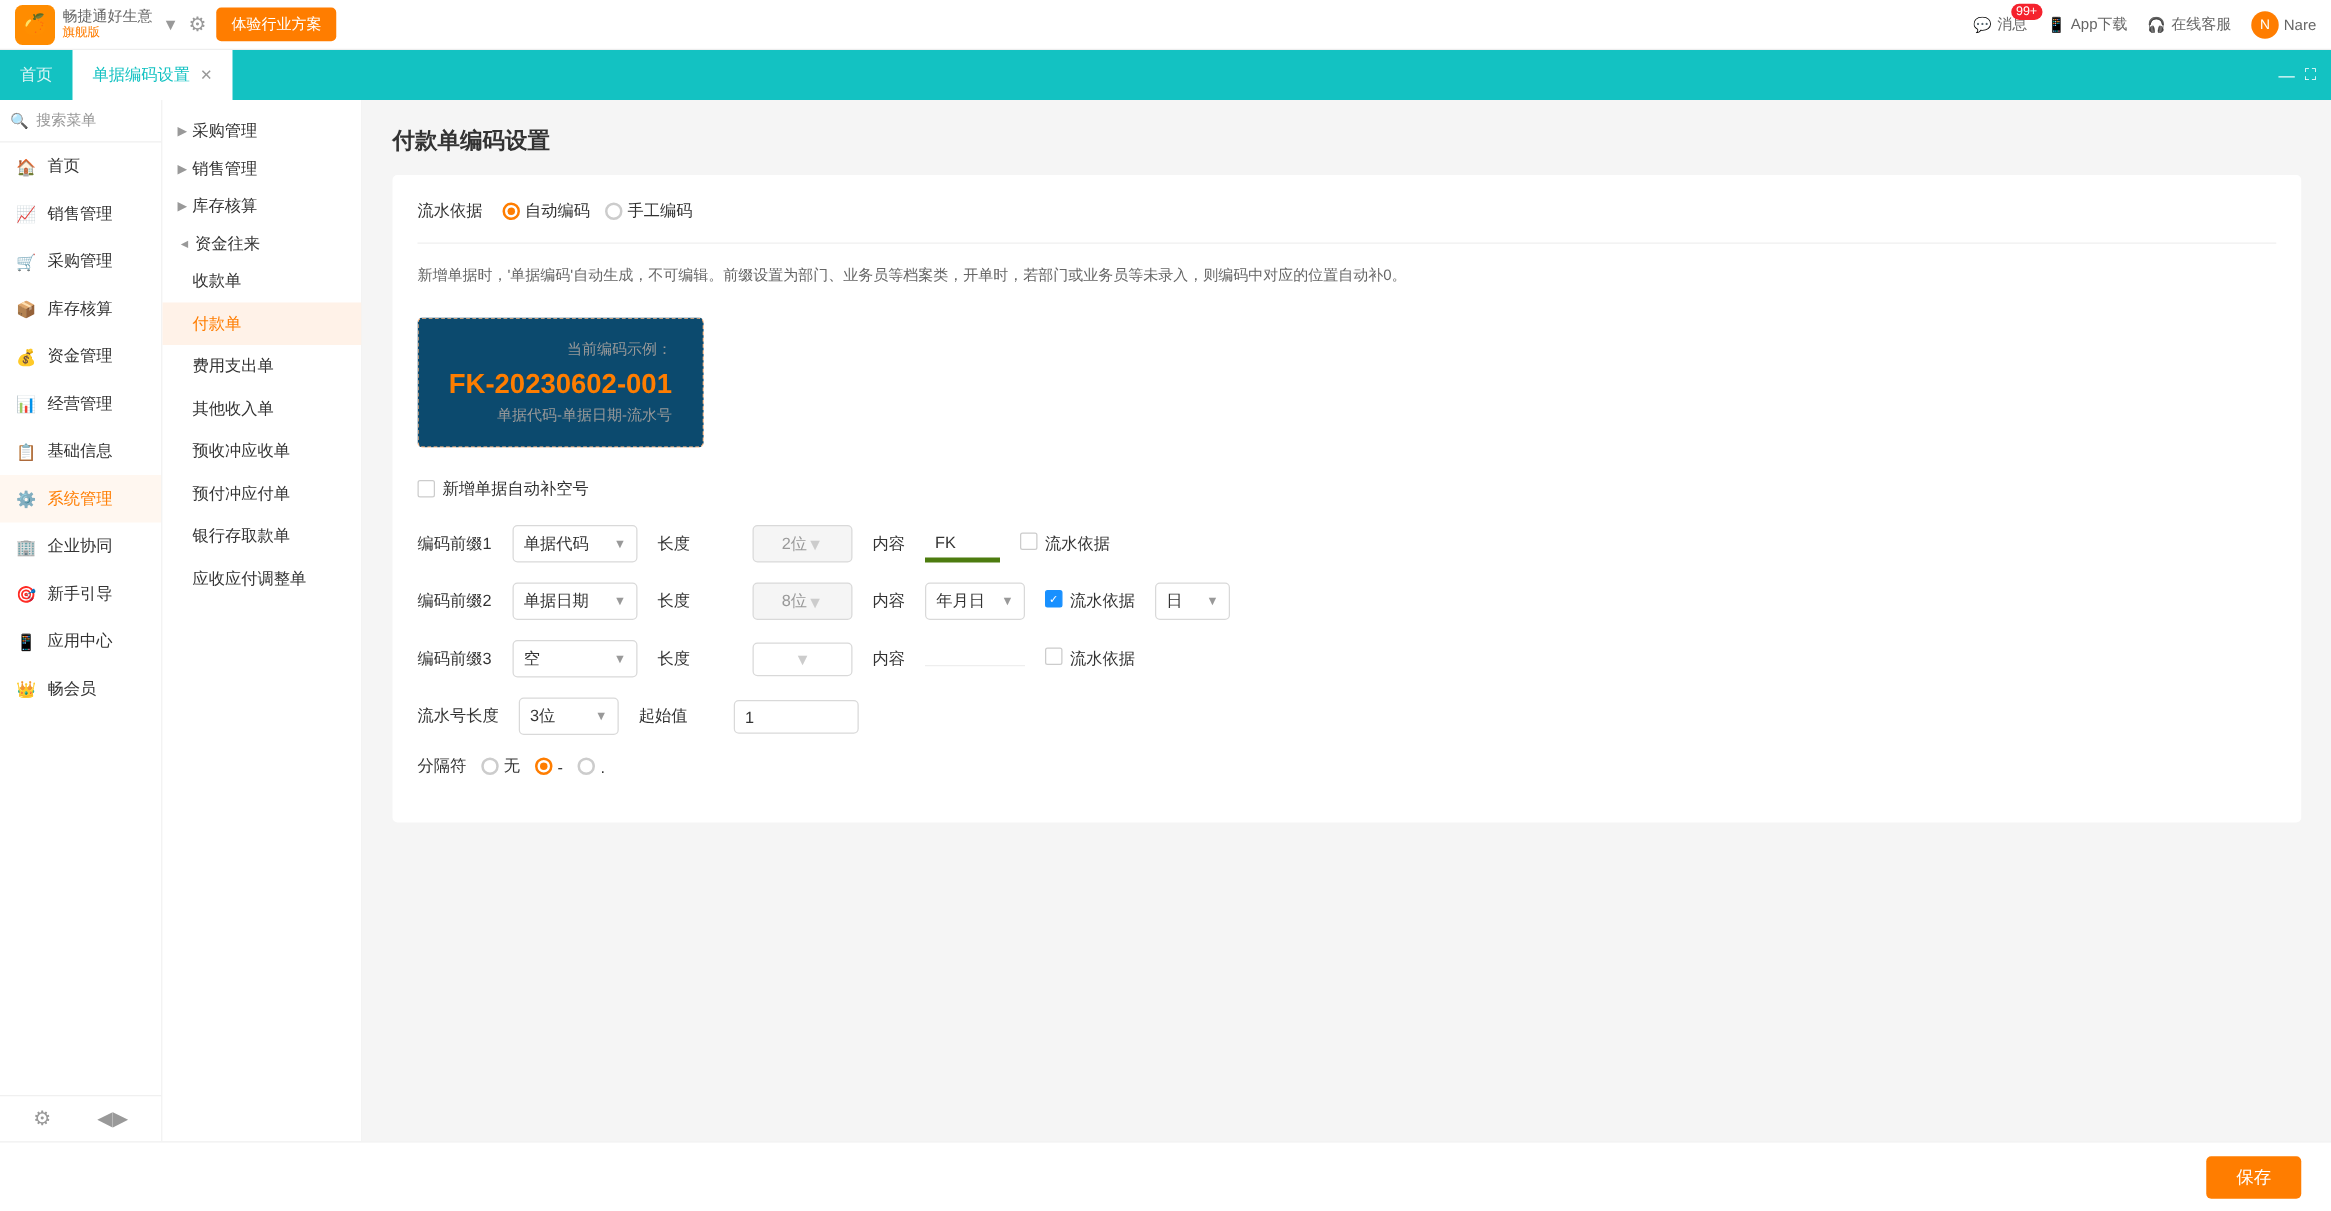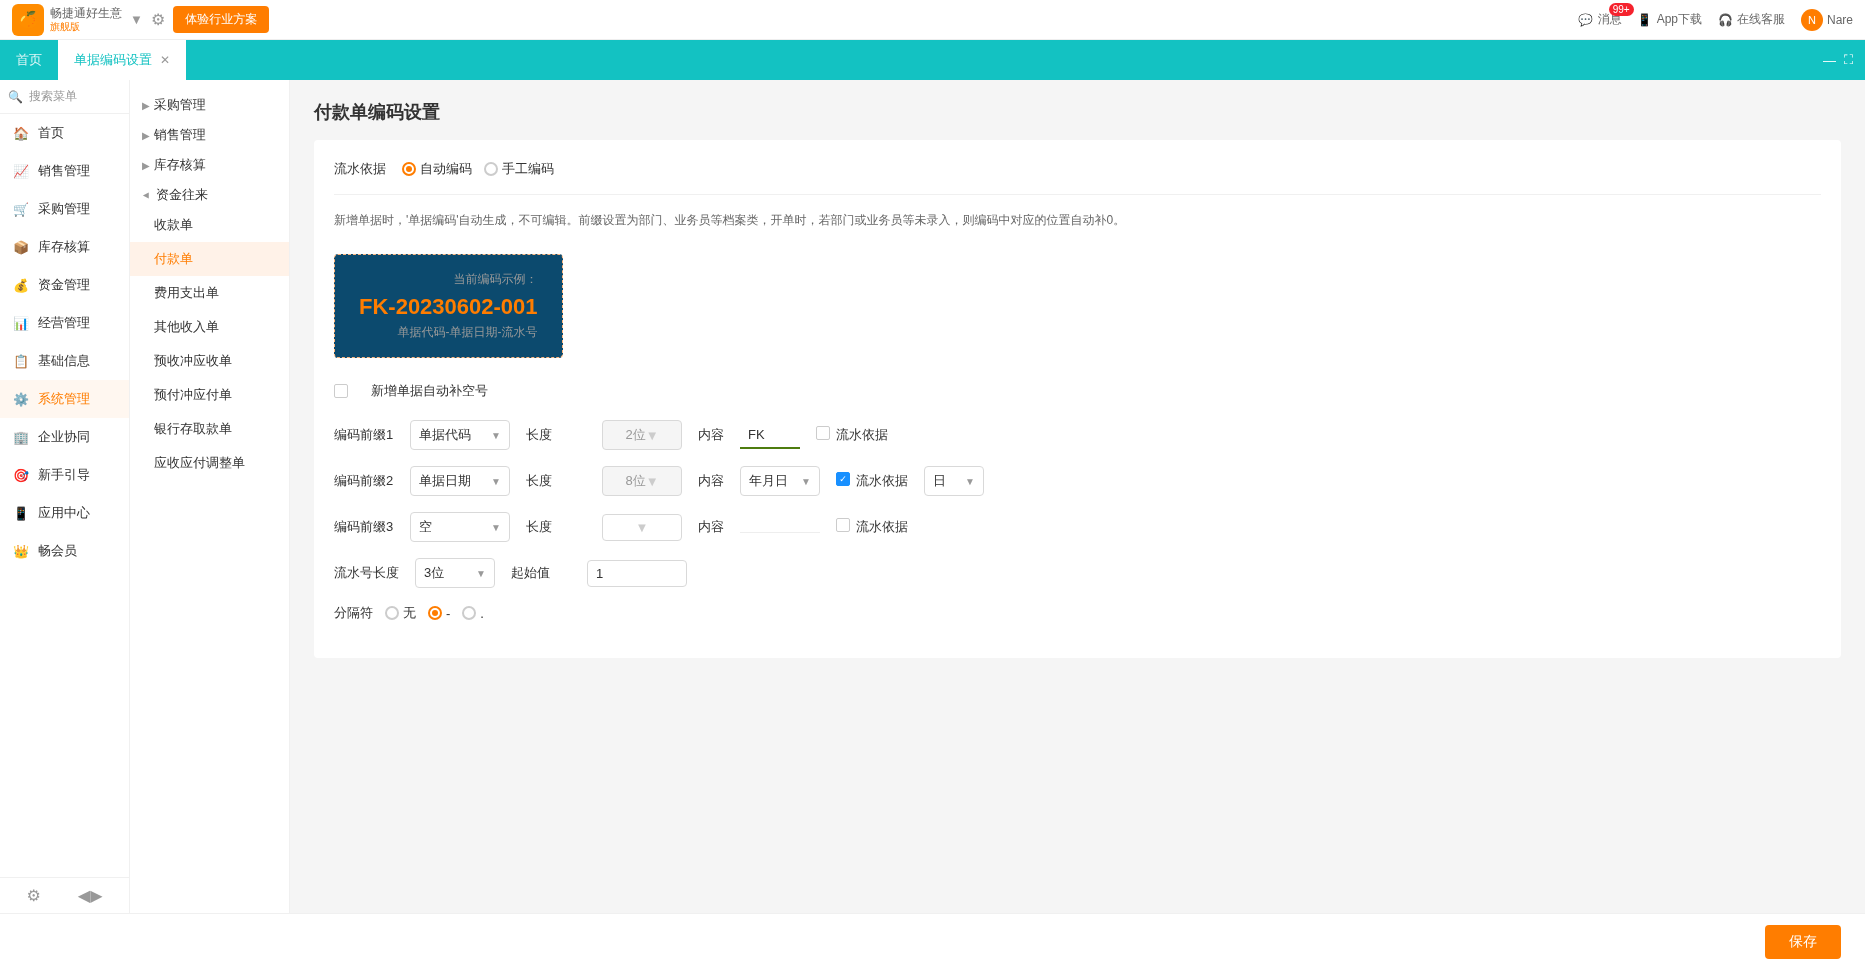--- a/index.html
+++ b/index.html
@@ -67,21 +67,21 @@
     
     .info-text { font-size: 12px; color: #666; margin-bottom: 24px; line-height: 1.6; }
 
     
     .code-preview { background: #0c4a6e; border: 1px dashed #ffb882; border-radius: 4px; padding: 16px 24px; display: inline-block; text-align: right; margin-bottom: 24px; }
     .code-preview-label { font-size: 12px; color: #999; margin-bottom: 6px; }
     .code-preview-value { font-size: 22px; font-weight: 700; color: #ff7d00; }
     .code-preview-desc { font-size: 12px; color: #999; margin-top: 4px; }
 
     
-    .checkbox-row { display: flex; align-items: center; gap: 23px; margin-bottom: 20px; font-size: 13px; color: #333; }
+    .checkbox-row { display: flex; align-items: center; gap: 6px; margin-bottom: 20px; font-size: 13px; color: #333; }
     .checkbox-box { width: 14px; height: 14px; border: 1px solid #ccc; border-radius: 2px; cursor: pointer; }
 
     
     .form-row { display: flex; align-items: center; gap: 16px; margin-bottom: 16px; }
     .form-label { font-size: 13px; color: #333; white-space: nowrap; min-width: 60px; }
     .form-select { border: 1px solid #d9d9d9; border-radius: 4px; padding: 5px 8px; font-size: 13px; display: flex; align-items: center; gap: 4px; cursor: pointer; background: #fff; min-width: 80px; justify-content: space-between; }
     .form-select .arrow { color: #999; font-size: 10px; }
     .form-input { border: 1px solid #d9d9d9; border-radius: 4px; padding: 5px 8px; font-size: 13px; color: #333; min-width: 60px; background: #fff; }
     .content-label { font-size: 13px; color: #333; }
     .content-value { font-size: 13px; color: #333; padding: 5px 8px; min-width: 40px; }
@@ -303,21 +303,21 @@
         <div class="form-select" style="min-width:100px;">
           <span>单据代码</span>
           <span class="arrow">▼</span>
         </div>
         <span class="form-label">长度</span>
         <div class="length-input disabled" style="min-width:80px;">
           <span style="color:#999;">2位</span>
           <span style="color:#ccc;">▼</span>
         </div>
         <span class="content-label">内容</span>
-        <span class="content-value" style="min-width:60px;border-bottom:2px solid #4d7c0f;">FK</span>
+        <span class="content-value" style="min-width:60px;border-bottom:4px solid #4d7c0f;">FK</span>
         <div class="stream-check">
           <div class="stream-check-box"></div>
           <span>流水依据</span>
         </div>
       </div>
 
       
       <div class="form-row">
         <span class="form-label">编码前缀2</span>
         <div class="form-select" style="min-width:100px;">

